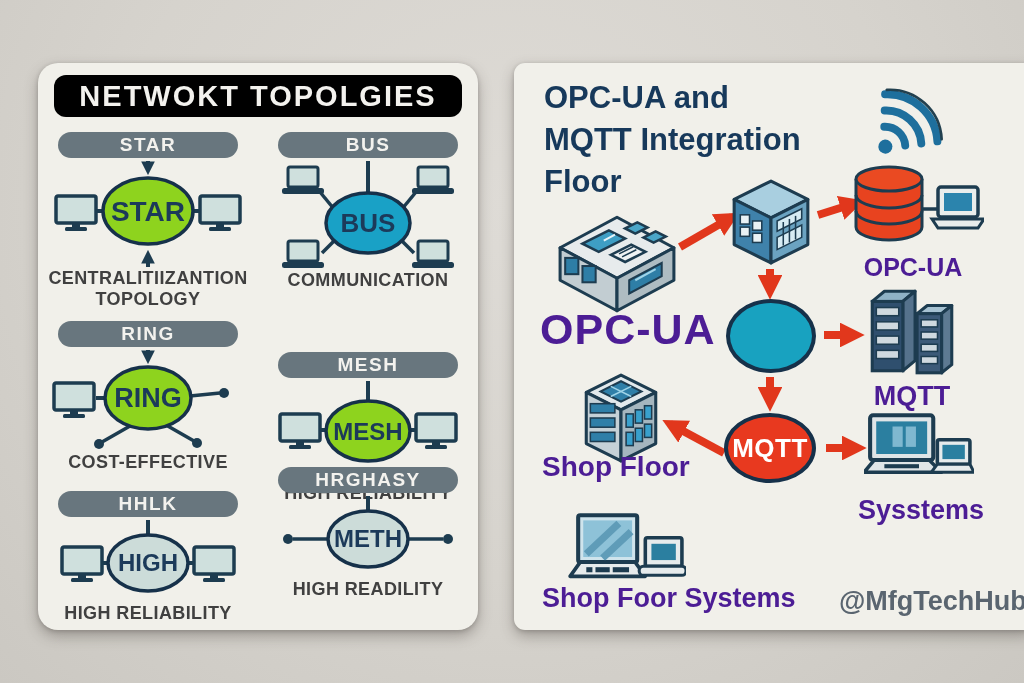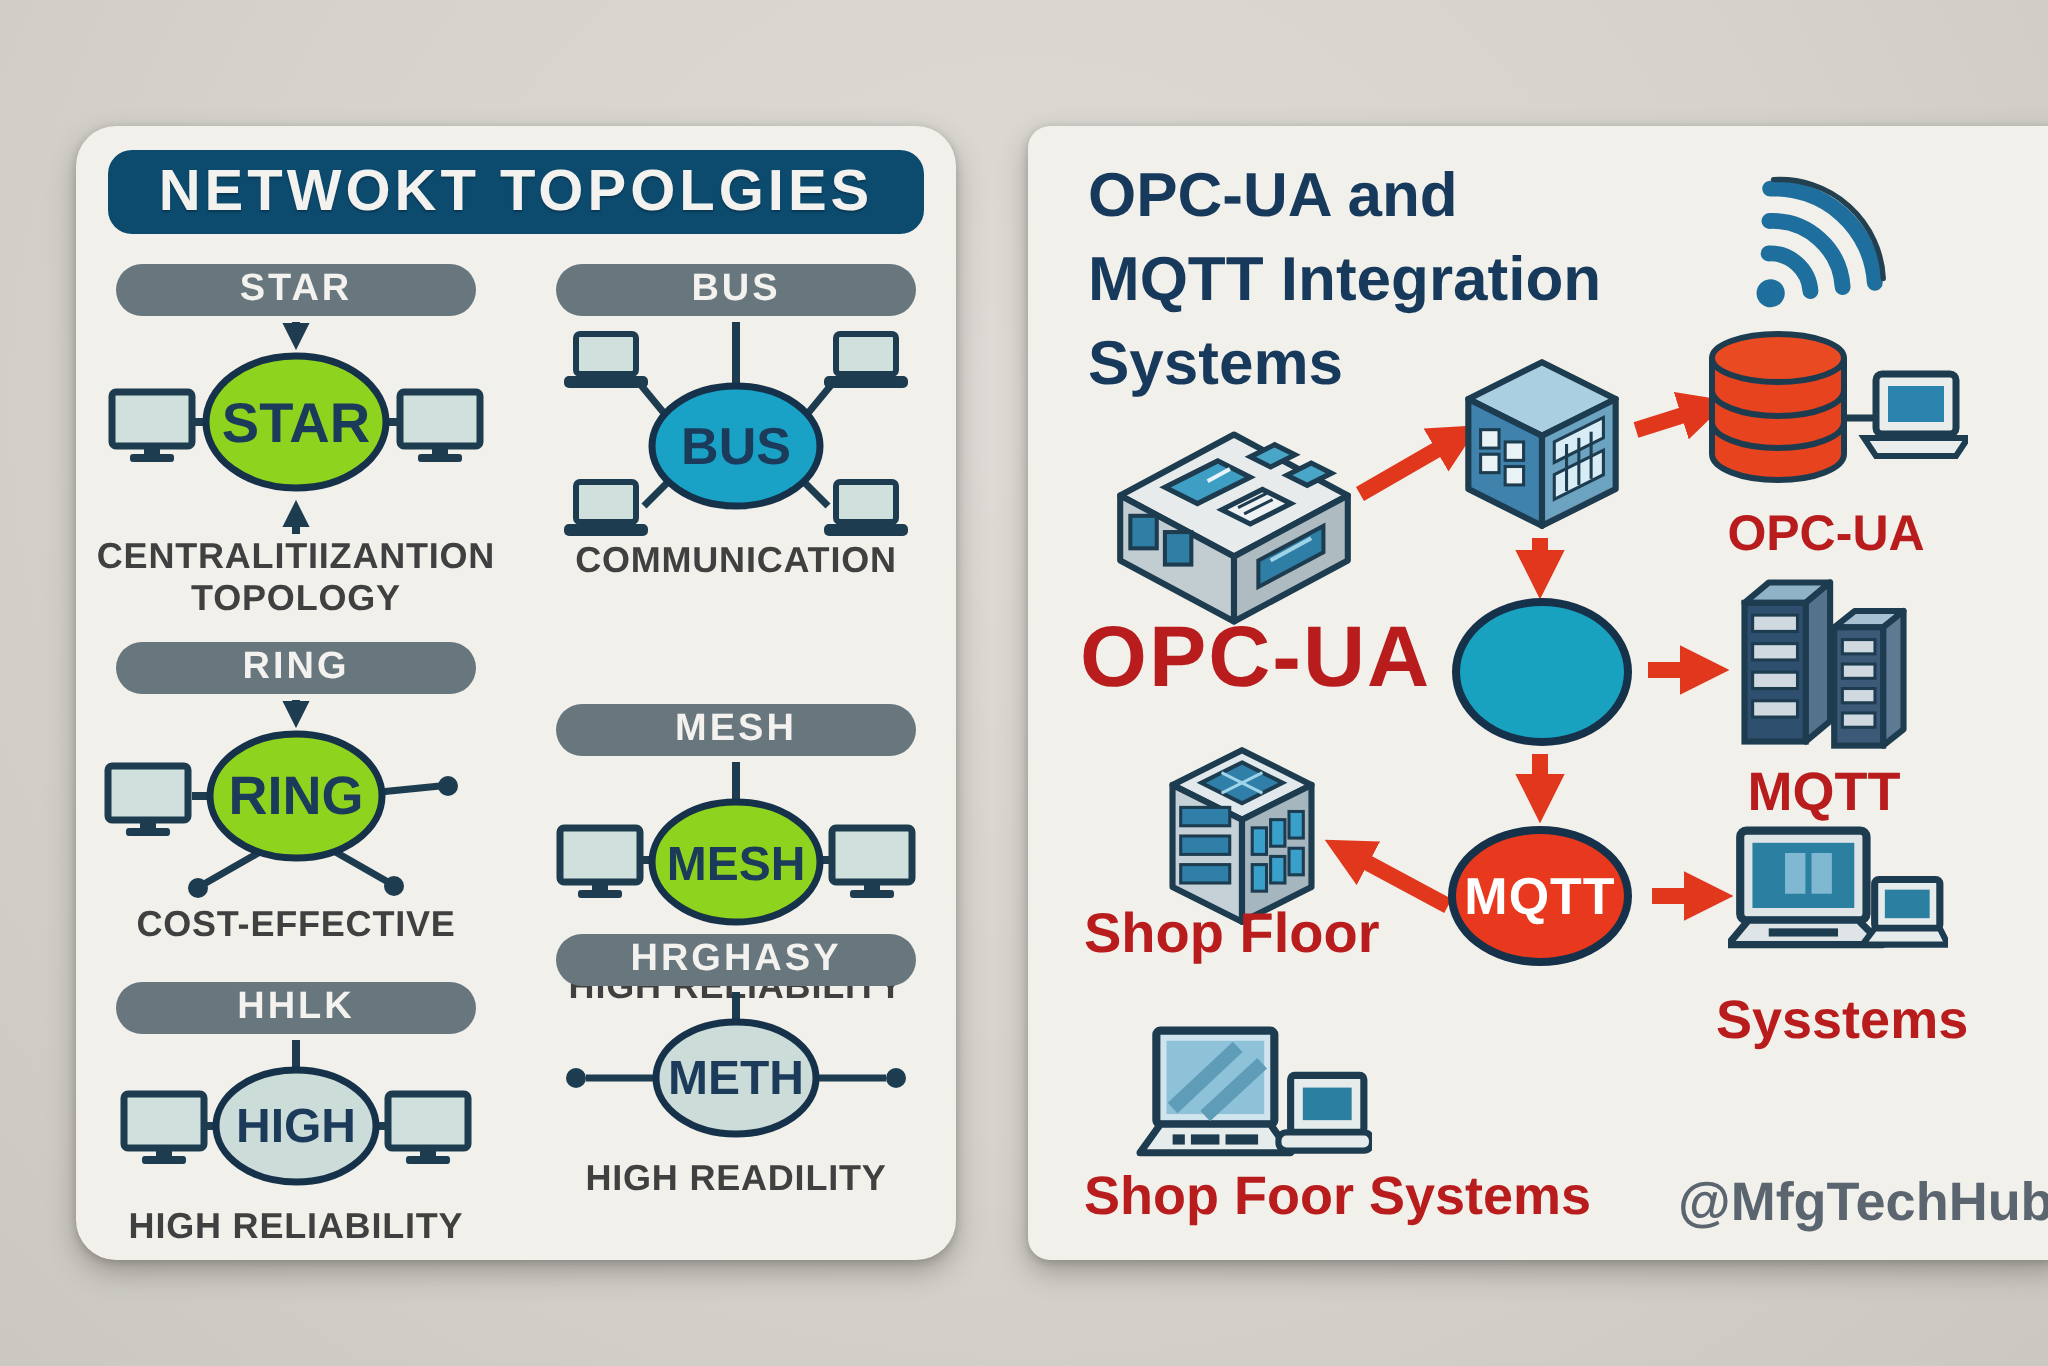--- a/index.html
+++ b/index.html
@@ -13,21 +13,21 @@
     position:absolute; top:63px; height:567px;
     background:#f1f0ea; border-radius:20px;
     box-shadow:0 6px 14px rgba(70,64,58,.38), 0 1px 4px rgba(0,0,0,.18);
   }
   #left-card { left:38px; width:440px; }
   #right-card { left:514px; width:520px;border-radius:11px; }
 
   
   .title-bar {
     position:absolute; left:16px; top:12px; width:408px; height:42px;
-    background:#0c4a6e; border-radius:12px;
+    background:#000000; border-radius:12px;
     display:flex; align-items:center; justify-content:center;
     color:#f3f2ee; font-weight:bold; font-size:29px; letter-spacing:2px;
     text-shadow:0 1px 1px rgba(0,0,0,.25);
   }
   .cell { position:absolute; width:200px; }
   .pill {
     width:180px; height:26px; margin:0 auto;
     background:#68767e; border-radius:14px;
     display:flex; align-items:center; justify-content:center;
     color:#f3f2ee; font-weight:bold; font-size:19px; letter-spacing:1.5px;
@@ -37,21 +37,21 @@
     position:absolute; left:0; width:200px; text-align:center;
     font-weight:bold; font-size:18px; letter-spacing:.4px;
     color:#404040; line-height:1.15;
   }
   .ell-label { font-weight:bold; fill:#1c3a5a; }
 
   
   .r-title { position:absolute; left:30px; top:14px; color:#17395b;
              font-weight:bold; font-size:31px; line-height:42px; }
   .r-abs { position:absolute; }
-  .r-label { position:absolute; color:#b91c1c; font-weight:bold; }
+  .r-label { position:absolute; color:#4c1d95; font-weight:bold; }
   .oval {
     position:absolute; border:4px solid #16314a; border-radius:50%;
   }
   #teal-ellipse { left:212px; top:236px; width:90px; height:74px; background:#18a2c0; }
   #mqtt-ellipse {
     left:210px; top:350px; width:92px; height:70px; background:#e8391f;
     display:flex; align-items:center; justify-content:center;
     color:#fff; font-weight:bold; font-size:26px; letter-spacing:.5px;
   }
   .watermark { position:absolute; left:282px; top:523px;
@@ -176,21 +176,21 @@
     </svg>
     <div class="cap" style="top:112px">HIGH READILITY</div>
   </div>
 </div>
 
 <div class="card" id="right-card">
 
   <div class="r-title">
     <div>OPC-UA and</div>
     <div>MQTT Integration</div>
-    <div>Systems</div>
+    <div>Floor</div>
   </div>
 
   <svg class="r-abs" style="left:336px; top:20px;" width="106" height="88" viewBox="0 0 100 100">
     <g transform="rotate(42 50 50)">
       <circle cx="50" cy="80" r="8" fill="#1e6f9d"></circle>
       <path d="M34,64 A23,23 0 0 1 66,64" stroke="#1e6f9d" stroke-width="9" fill="none" stroke-linecap="round"></path>
       <path d="M22,50 A40,40 0 0 1 78,50" stroke="#1e6f9d" stroke-width="9" fill="none" stroke-linecap="round"></path>
       <path d="M10,36 A57,57 0 0 1 90,36" stroke="#1e6f9d" stroke-width="9" fill="none" stroke-linecap="round"></path>
       <path d="M8,31 A59,59 0 0 1 92,31" stroke="#22404f" stroke-width="3" fill="none" stroke-linecap="round"></path>
     </g>

